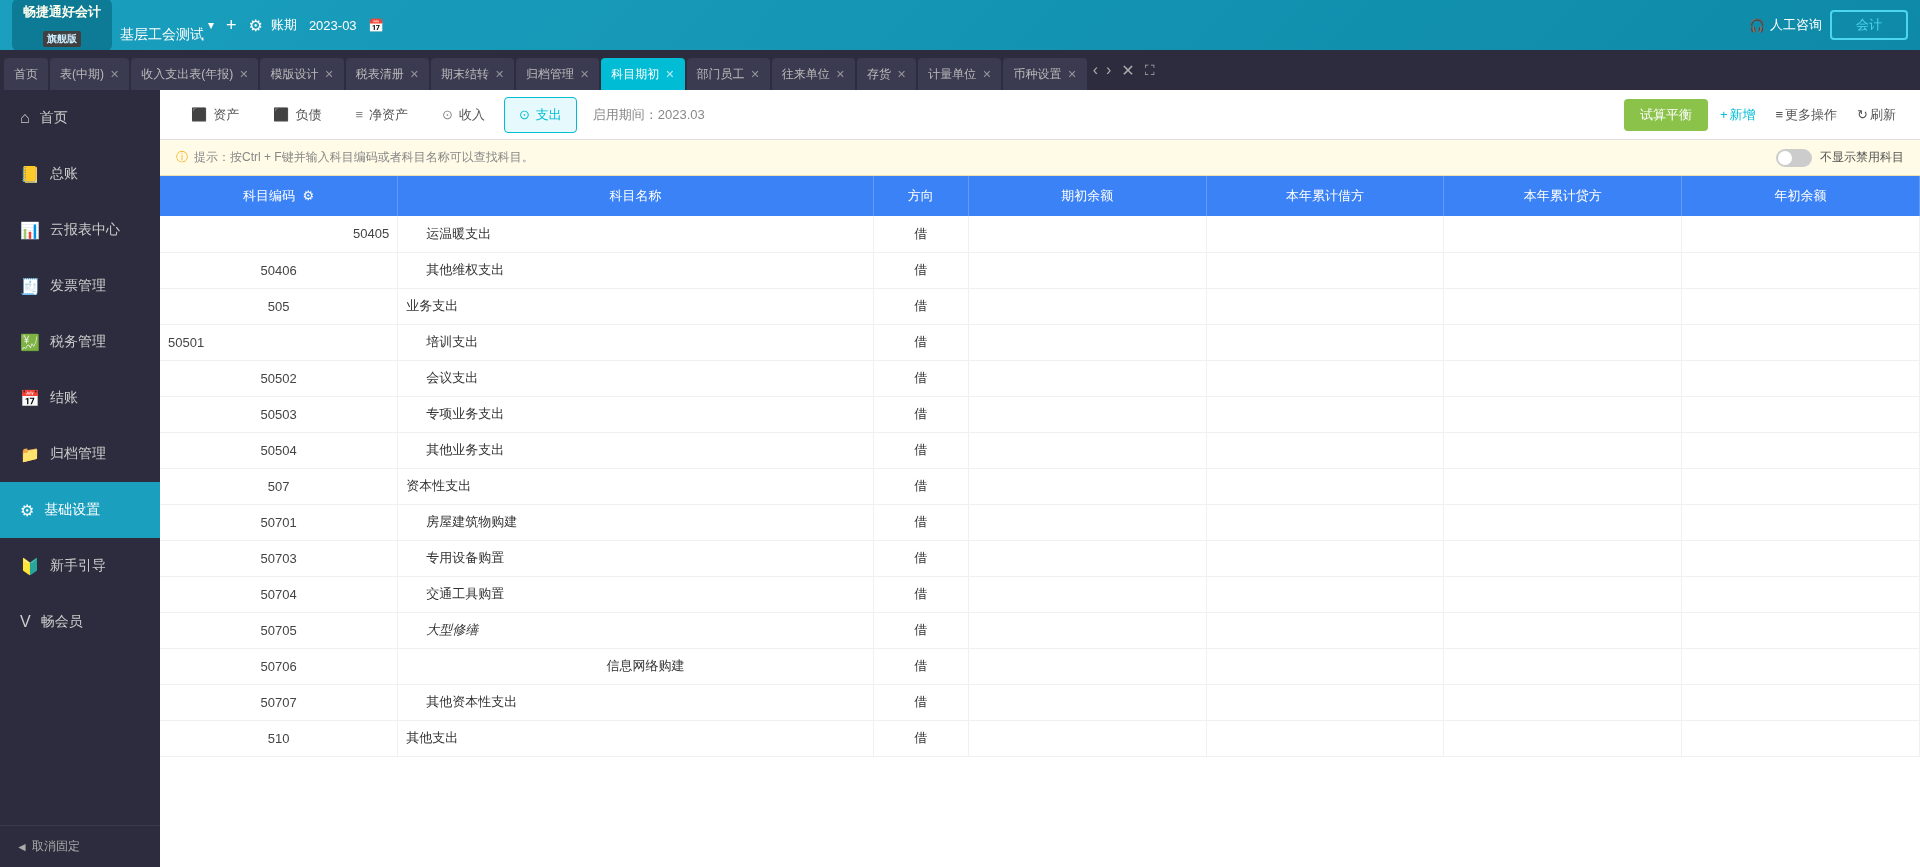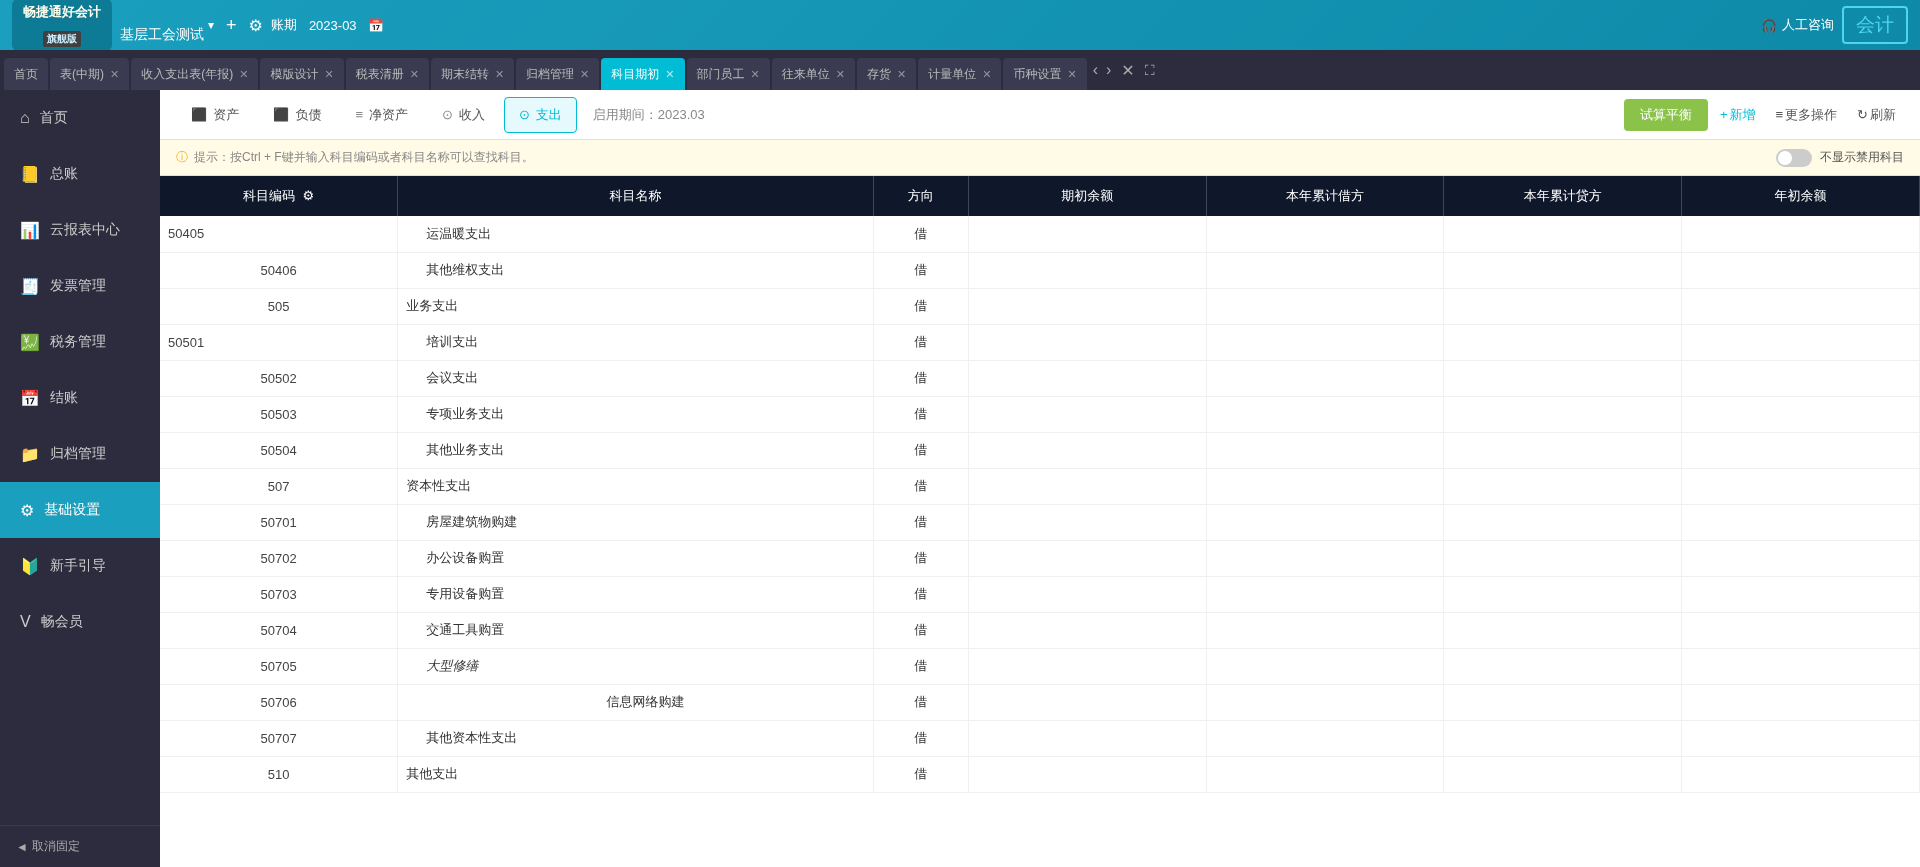--- a/index.html
+++ b/index.html
@@ -63,23 +63,23 @@
       color: white;
       display: flex;
       align-items: center;
       gap: 4px;
       font-size: 13px;
       cursor: pointer;
     }
     .account-btn {
       border: 2px solid #4cd6f0;
       color: #4cd6f0;
-      padding: 4px 12px;
+      padding: 4px 24px;
       border-radius: 4px;
-      font-size: 19px;
+      font-size: 13px;
       cursor: pointer;
       background: transparent;
     }
 
     
     .tab-bar {
       height: 40px;
       background: #2c2c3e;
       display: flex;
       align-items: flex-end;
@@ -304,21 +304,21 @@
       flex: 1;
       overflow-y: auto;
       overflow-x: hidden;
       background: white;
     }
     table {
       width: 100%;
       border-collapse: collapse;
     }
     thead tr {
-      background: #0f172a;
+      background: #3b82f6;
       color: white;
       height: 40px;
     }
     thead th {
       text-align: center;
       font-weight: normal;
       font-size: 13px;
       border-right: 1px solid rgba(255,255,255,0.2);
       padding: 0 8px;
     }
@@ -547,21 +547,21 @@
             <th style="width:200px">
               <span>本年累计贷方</span>
             </th>
             <th style="width:200px">
               <span>年初余额</span>
             </th>
           </tr>
         </thead>
         <tbody id="table-body">
         <tr>
-              <td style="text-align: left;">50405</td>
+              <td style="text-align: right;">50405</td>
               <td style="text-align: left; padding-left: 28px;">运温暖支出</td>
               <td>借</td>
               <td></td>
               <td></td>
               <td></td>
               <td></td>
             </tr>
             <tr>
               <td style="text-align: center;">50406</td>
               <td style="text-align: left; padding-left: 28px;">其他维权支出</td>
@@ -628,29 +628,20 @@
             <tr>
               <td style="text-align: center;">50701</td>
               <td style="text-align: left; padding-left: 28px;">房屋建筑物购建</td>
               <td>借</td>
               <td></td>
               <td></td>
               <td></td>
               <td></td>
             </tr>
             <tr>
-              <td style="text-align: center;">50702</td>
-              <td style="text-align: left; padding-left: 28px;">办公设备购置</td>
-              <td>借</td>
-              <td></td>
-              <td></td>
-              <td></td>
-              <td></td>
-            </tr>
-            <tr>
               <td style="text-align: center;">50703</td>
               <td style="text-align: left; padding-left: 28px;">专用设备购置</td>
               <td>借</td>
               <td></td>
               <td></td>
               <td></td>
               <td></td>
             </tr>
             <tr>
               <td style="text-align: center;">50704</td>

